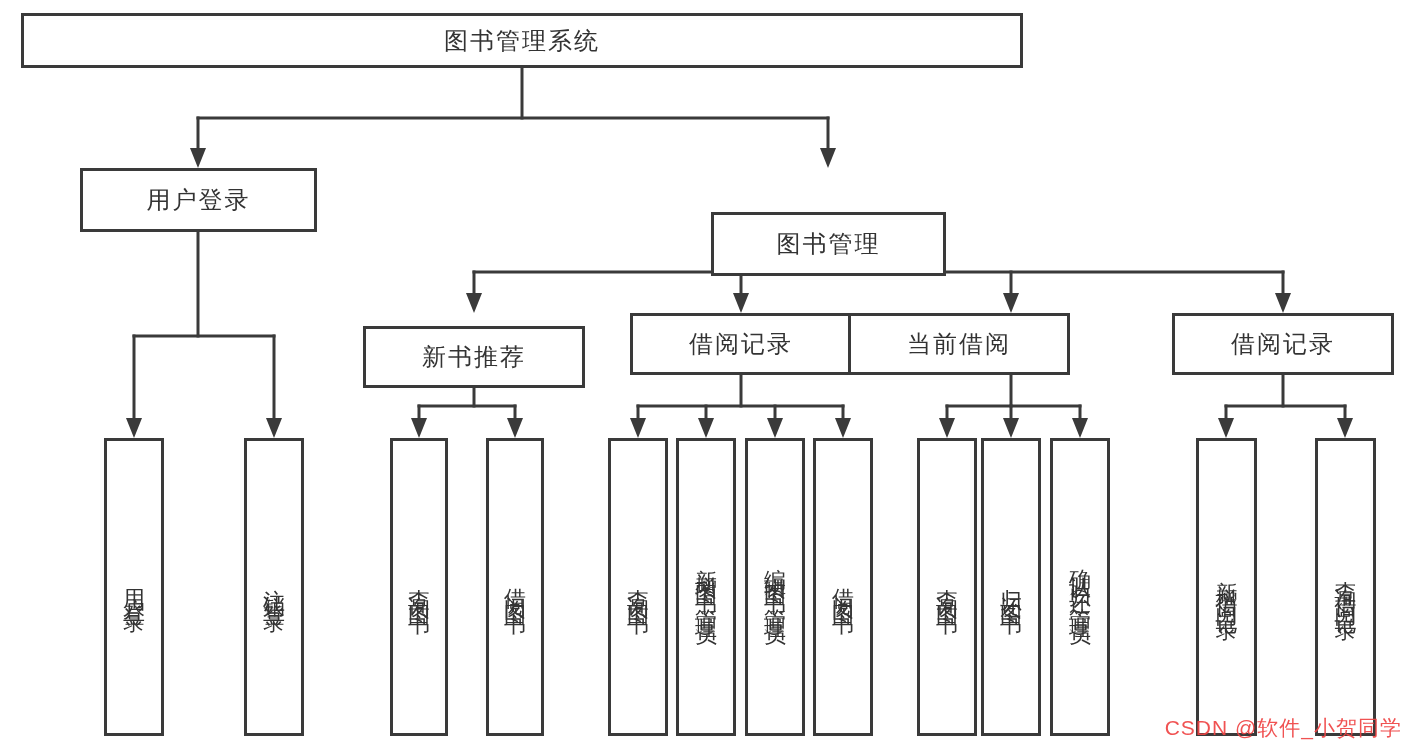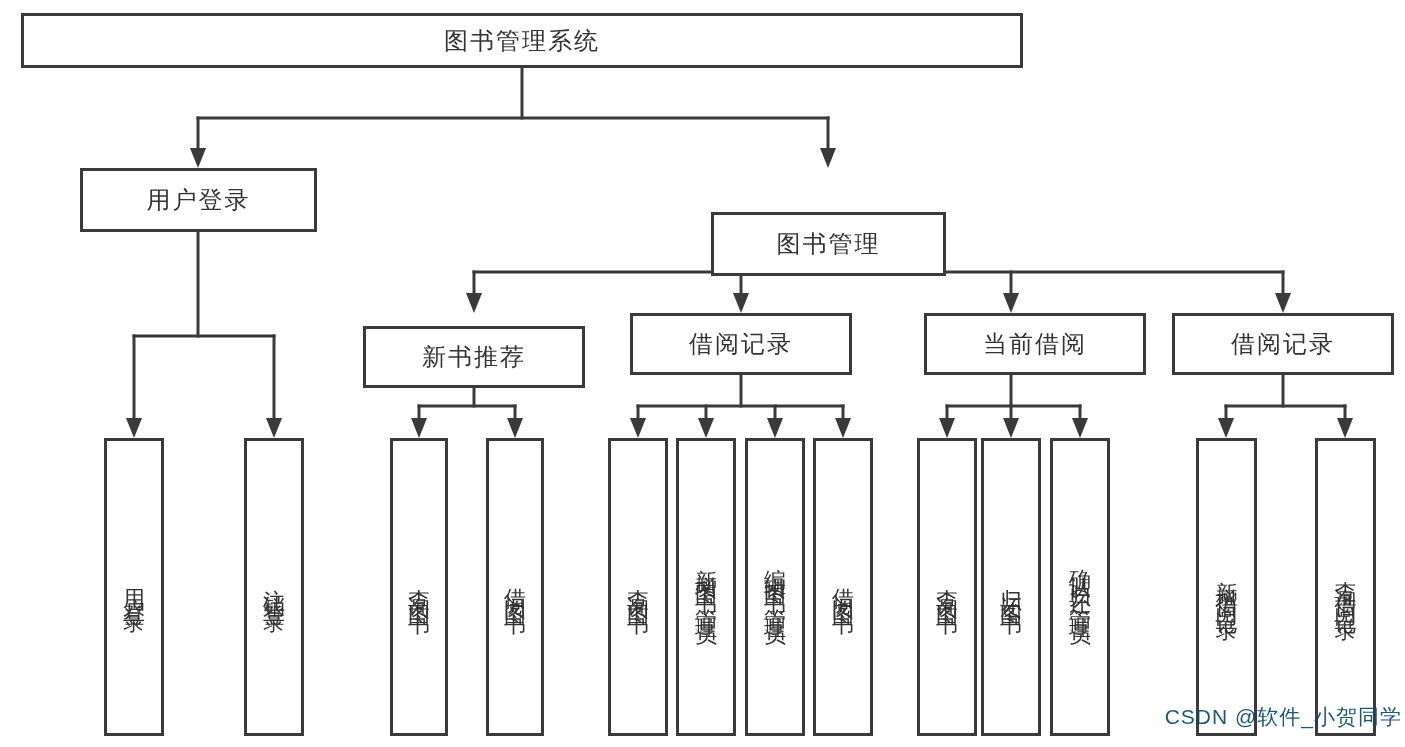--- a/index.html
+++ b/index.html
@@ -32,24 +32,24 @@
   .node.v { font-size: 22px; }
   .node.v .vtext {
     writing-mode: vertical-rl;
     text-orientation: mixed;
     letter-spacing: 8px;
     line-height: 1;
   }
   .watermark {
     position: absolute;
     right: 3px;
-    bottom: 16px;
+    bottom: 5px;
     font-size: 21px;
     letter-spacing: 1px;
-    color: #0c4a6e;
+    color: #ef4444;
     opacity: 0.92;
     z-index: 5;
     white-space: nowrap;
   }
 </style>
 </head>
 <body>
 
 <div class="canvas">
 
@@ -139,21 +139,21 @@
   <div class="node h" style="left:711px; top:168px; width:235px; height:64px;margin-top:44px;">
     <span>图书管理</span>
   </div>
 
   <div class="node h" style="left:363px; top:326px; width:222px; height:62px;">
     <span>新书推荐</span>
   </div>
   <div class="node h" style="left:630px; top:313px; width:222px; height:62px;">
     <span>借阅记录</span>
   </div>
-  <div class="node h" style="left:924px; top:313px; width:222px; height:62px;text-align:center;">
+  <div class="node h" style="left:848px; top:313px; width:222px; height:62px;text-align:center;">
     <span>当前借阅</span>
   </div>
   <div class="node h" style="left:1172px; top:313px; width:222px; height:62px;">
     <span>借阅记录</span>
   </div>
 
   <div class="node v" style="left:104px; top:438px; width:60px; height:298px;">
     <span class="vtext">用户登录</span>
   </div>
   <div class="node v" style="left:244px; top:438px; width:60px; height:298px;">

